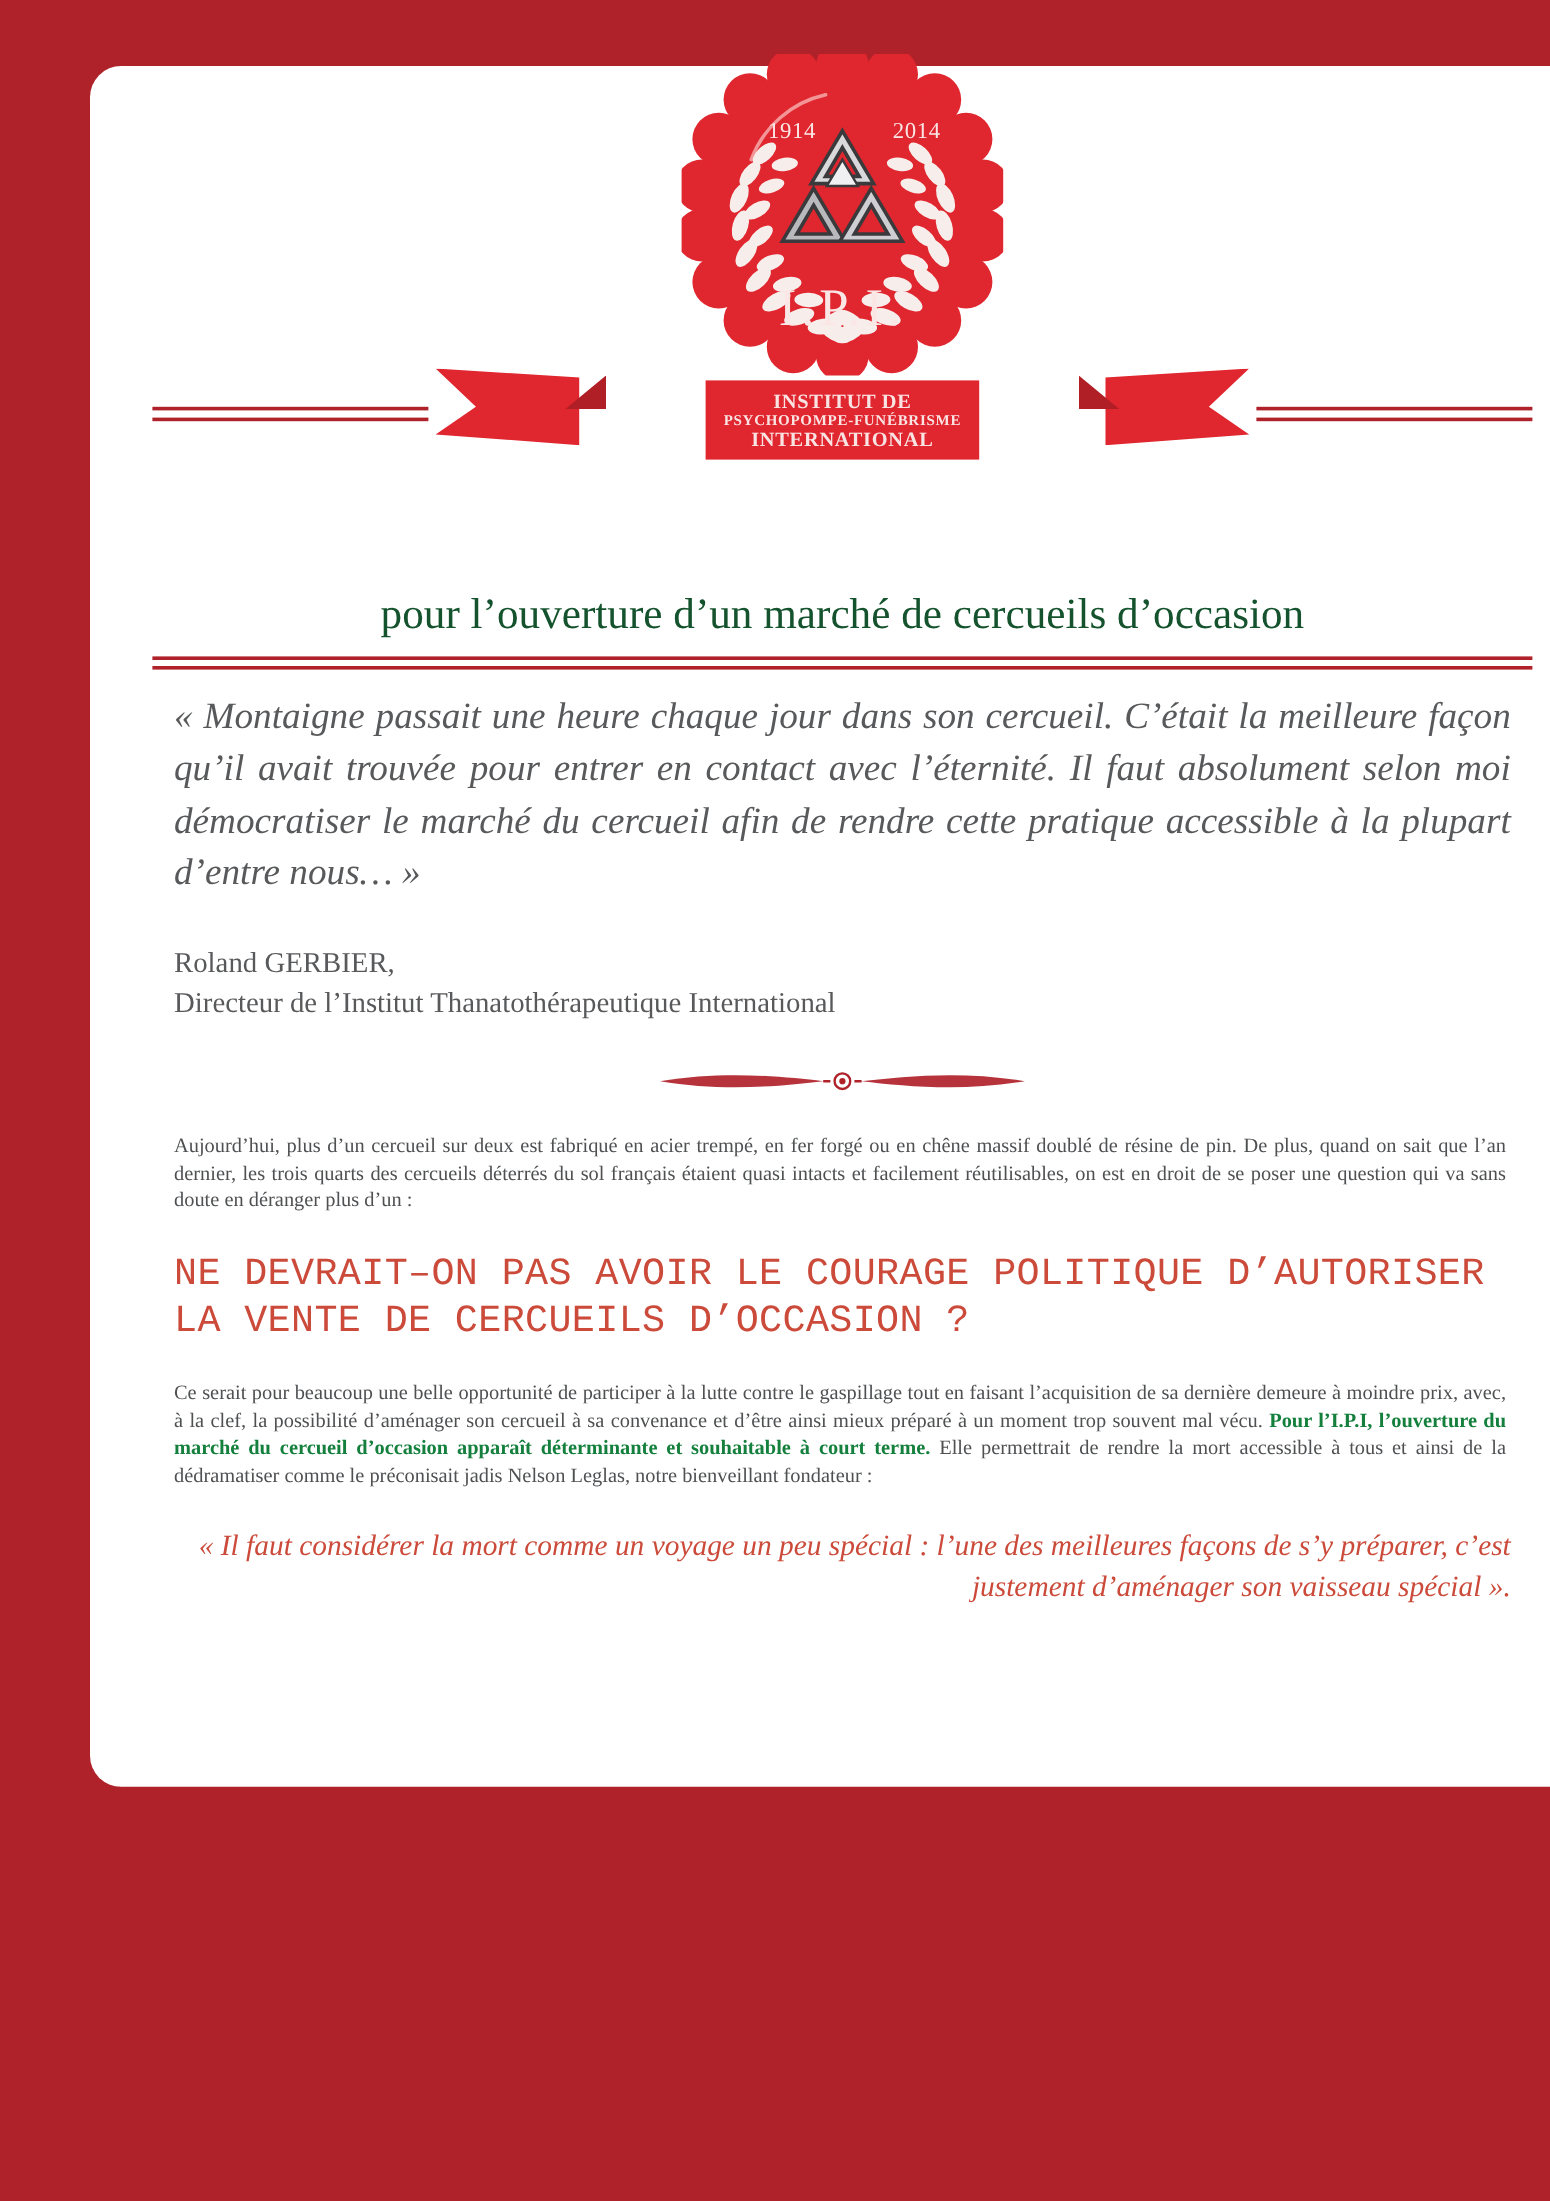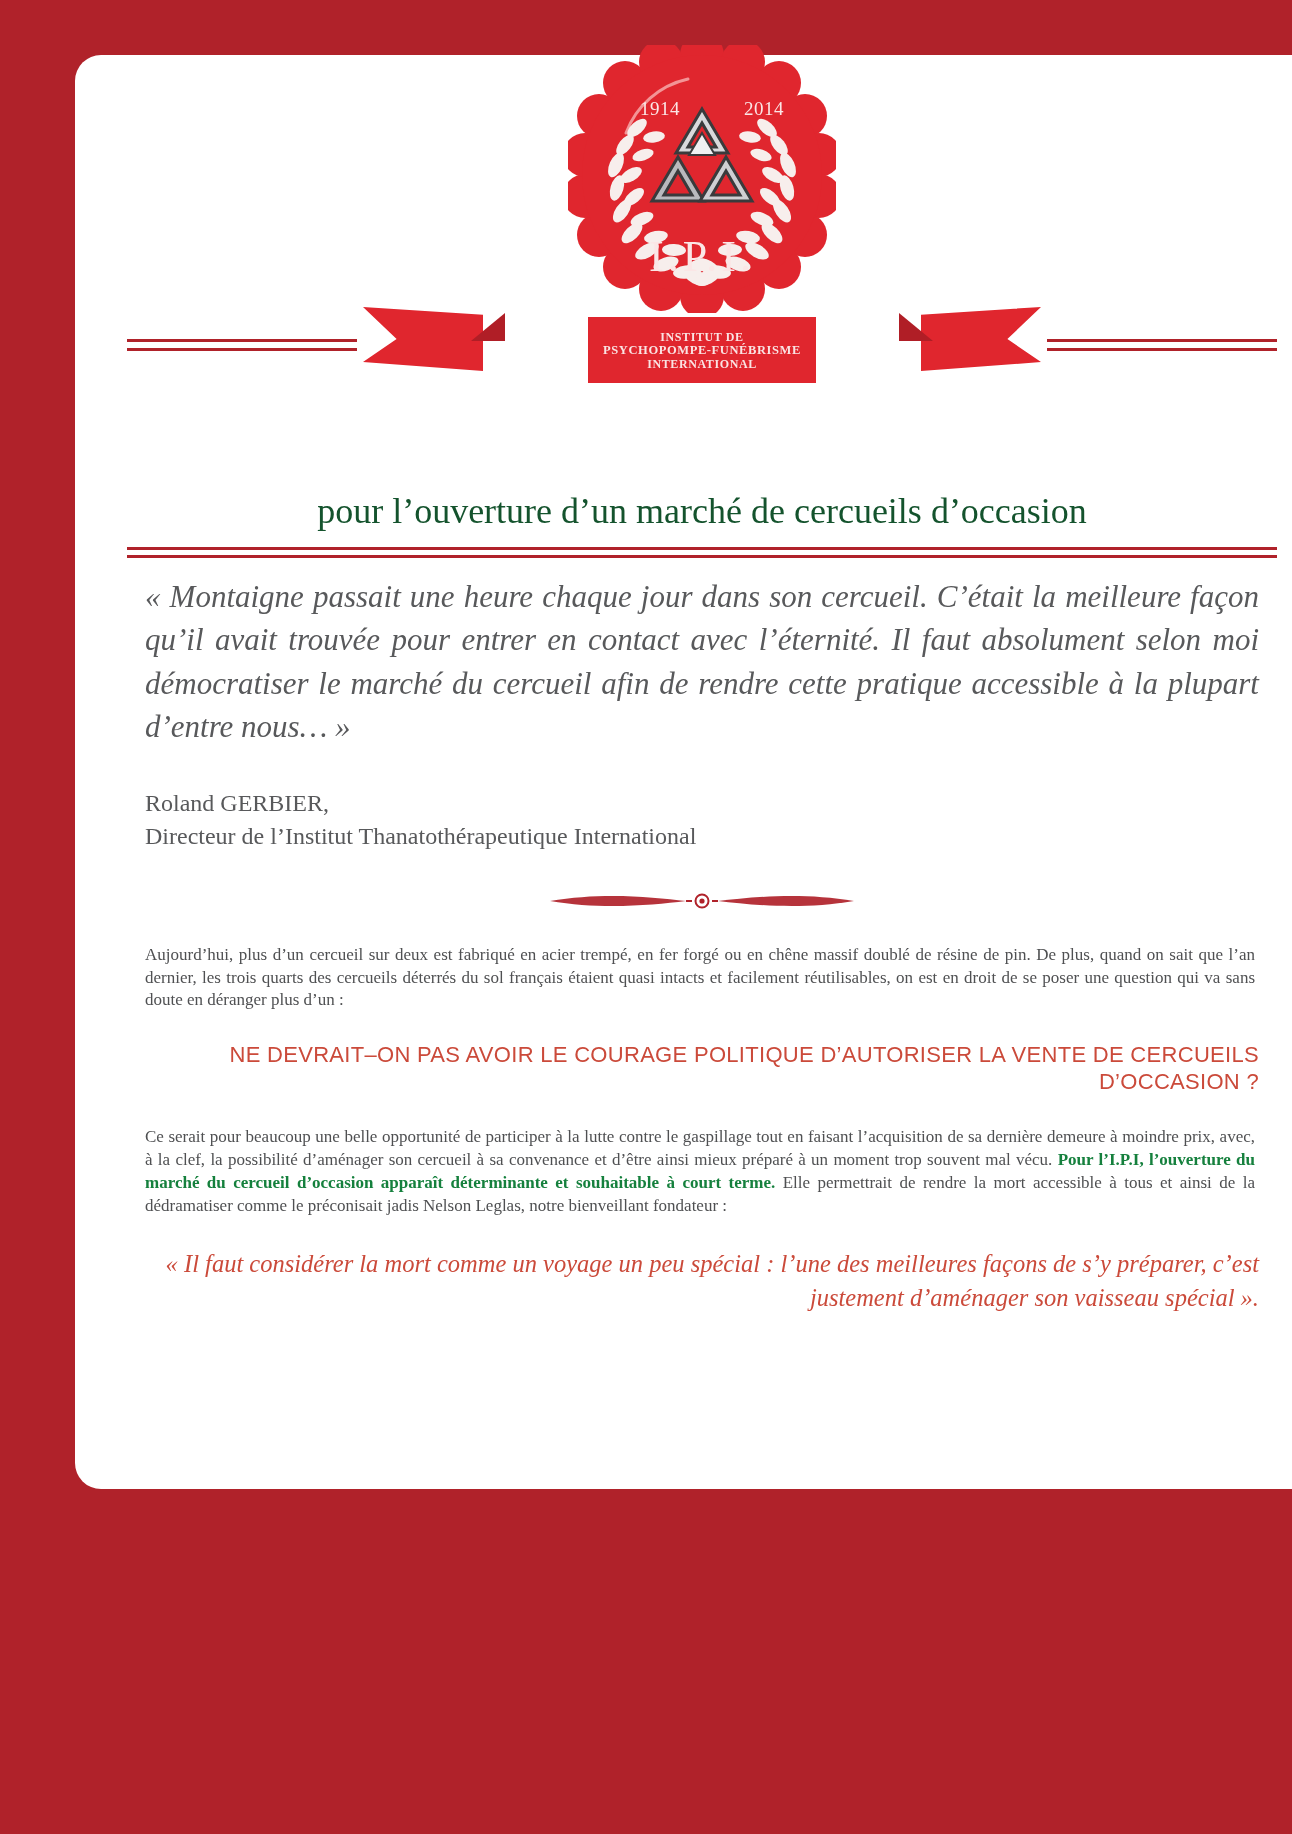--- a/index.html
+++ b/index.html
@@ -107,21 +107,21 @@
     align-items: center;
     justify-content: center;
     padding-top: 2px;
   }
   .ribbon-center span {
     color: #fae3e3;
     font-family: "Liberation Serif", serif;
     font-weight: bold;
     letter-spacing: 0.6px;
     line-height: 1.08;
-    font-size: 12px;
+    font-size: 17px;
     text-align: center;
     white-space: nowrap;
   }
   .ribbon-center span.l2 { font-size: 12.5px; }
 
   
   #title {
     position: absolute;
     top: 330px;
     left: 0; right: 0;
@@ -196,25 +196,25 @@
     color: #4f5052;
     font-size: 17px;
     line-height: 1.345;
     text-align: justify;
     margin: 0 4px 30px 0;
   }
   p.body b { font-weight: bold; color: #15803d; }
 
   h2.red-head {
     color: #cb4a3a;
-    font-family: Liberation Sans, sans-serif;
+    font-family: Liberation Mono, monospace;
     font-weight: normal;
-    font-size: 22px;
+    font-size: 32px;
     line-height: 1.22;
-    text-align: right;
+    text-align: left;
     margin: 24px 0 30px 0;
     letter-spacing: 0.3px;
   }
 
   .final-quote {
     color: #cb4a3a;
     font-family: "Liberation Serif", "DejaVu Serif", serif;
     font-style: italic;
     font-size: 24.5px;
     line-height: 1.38;

